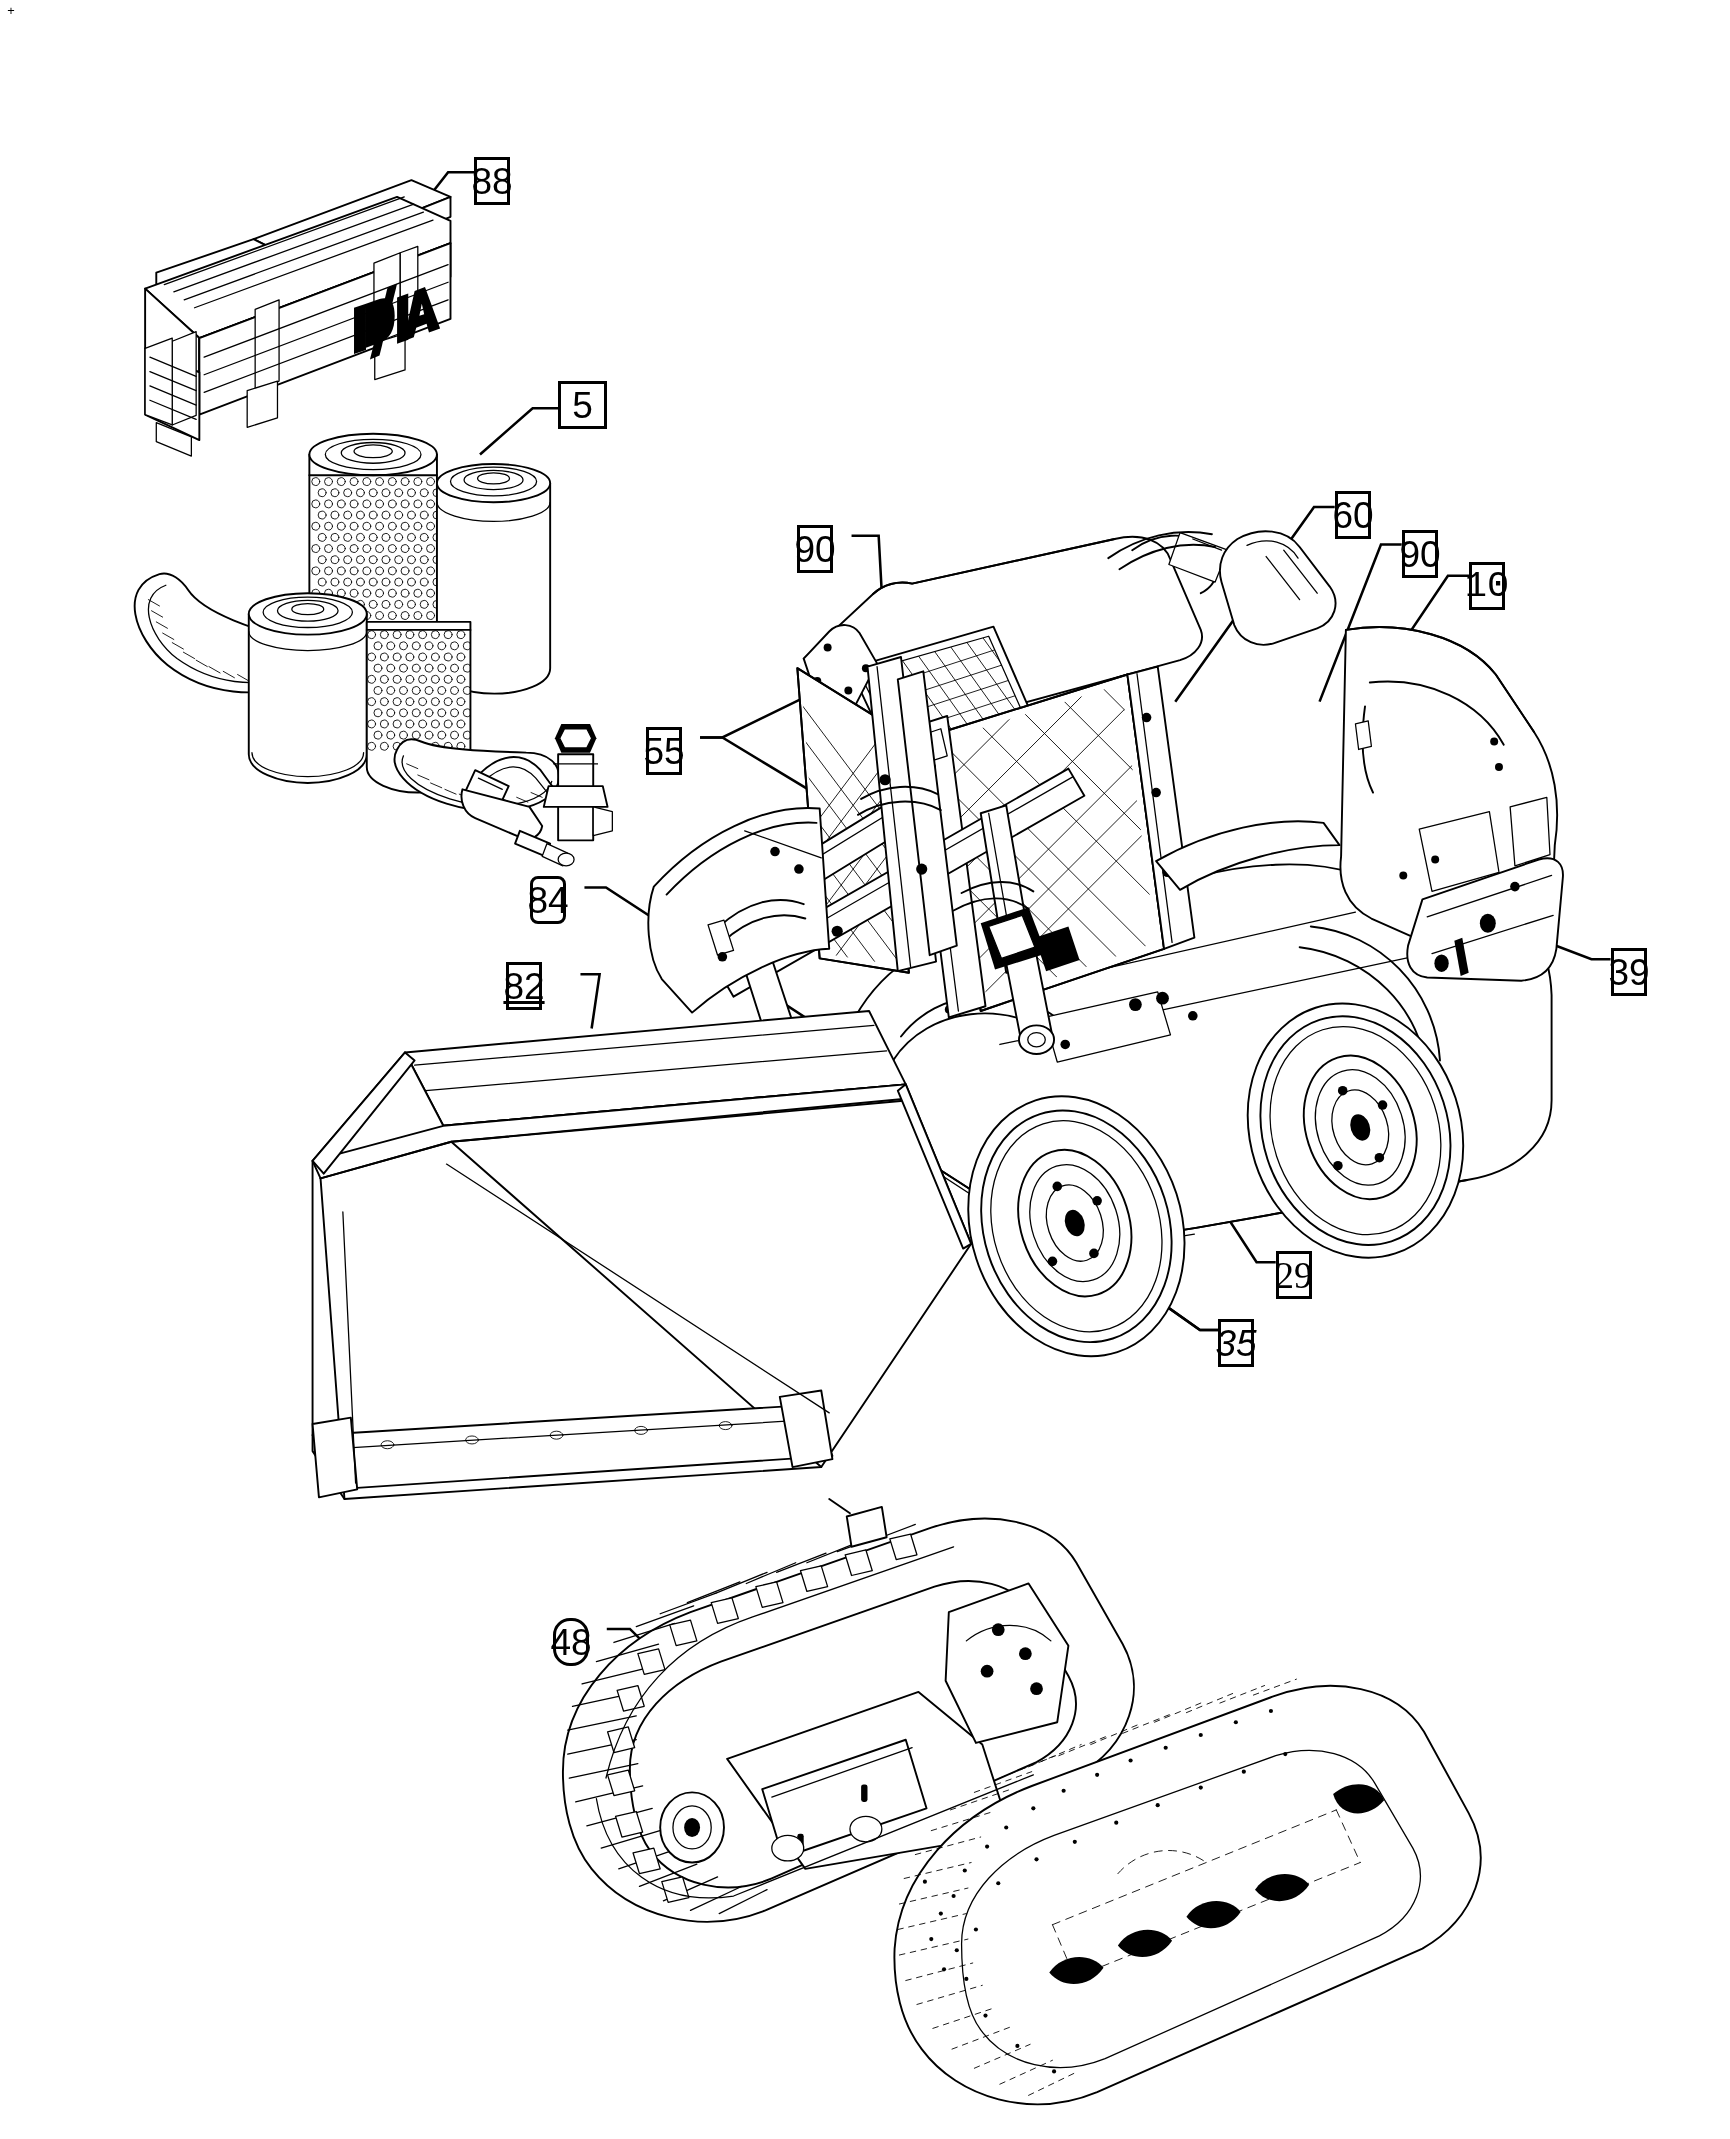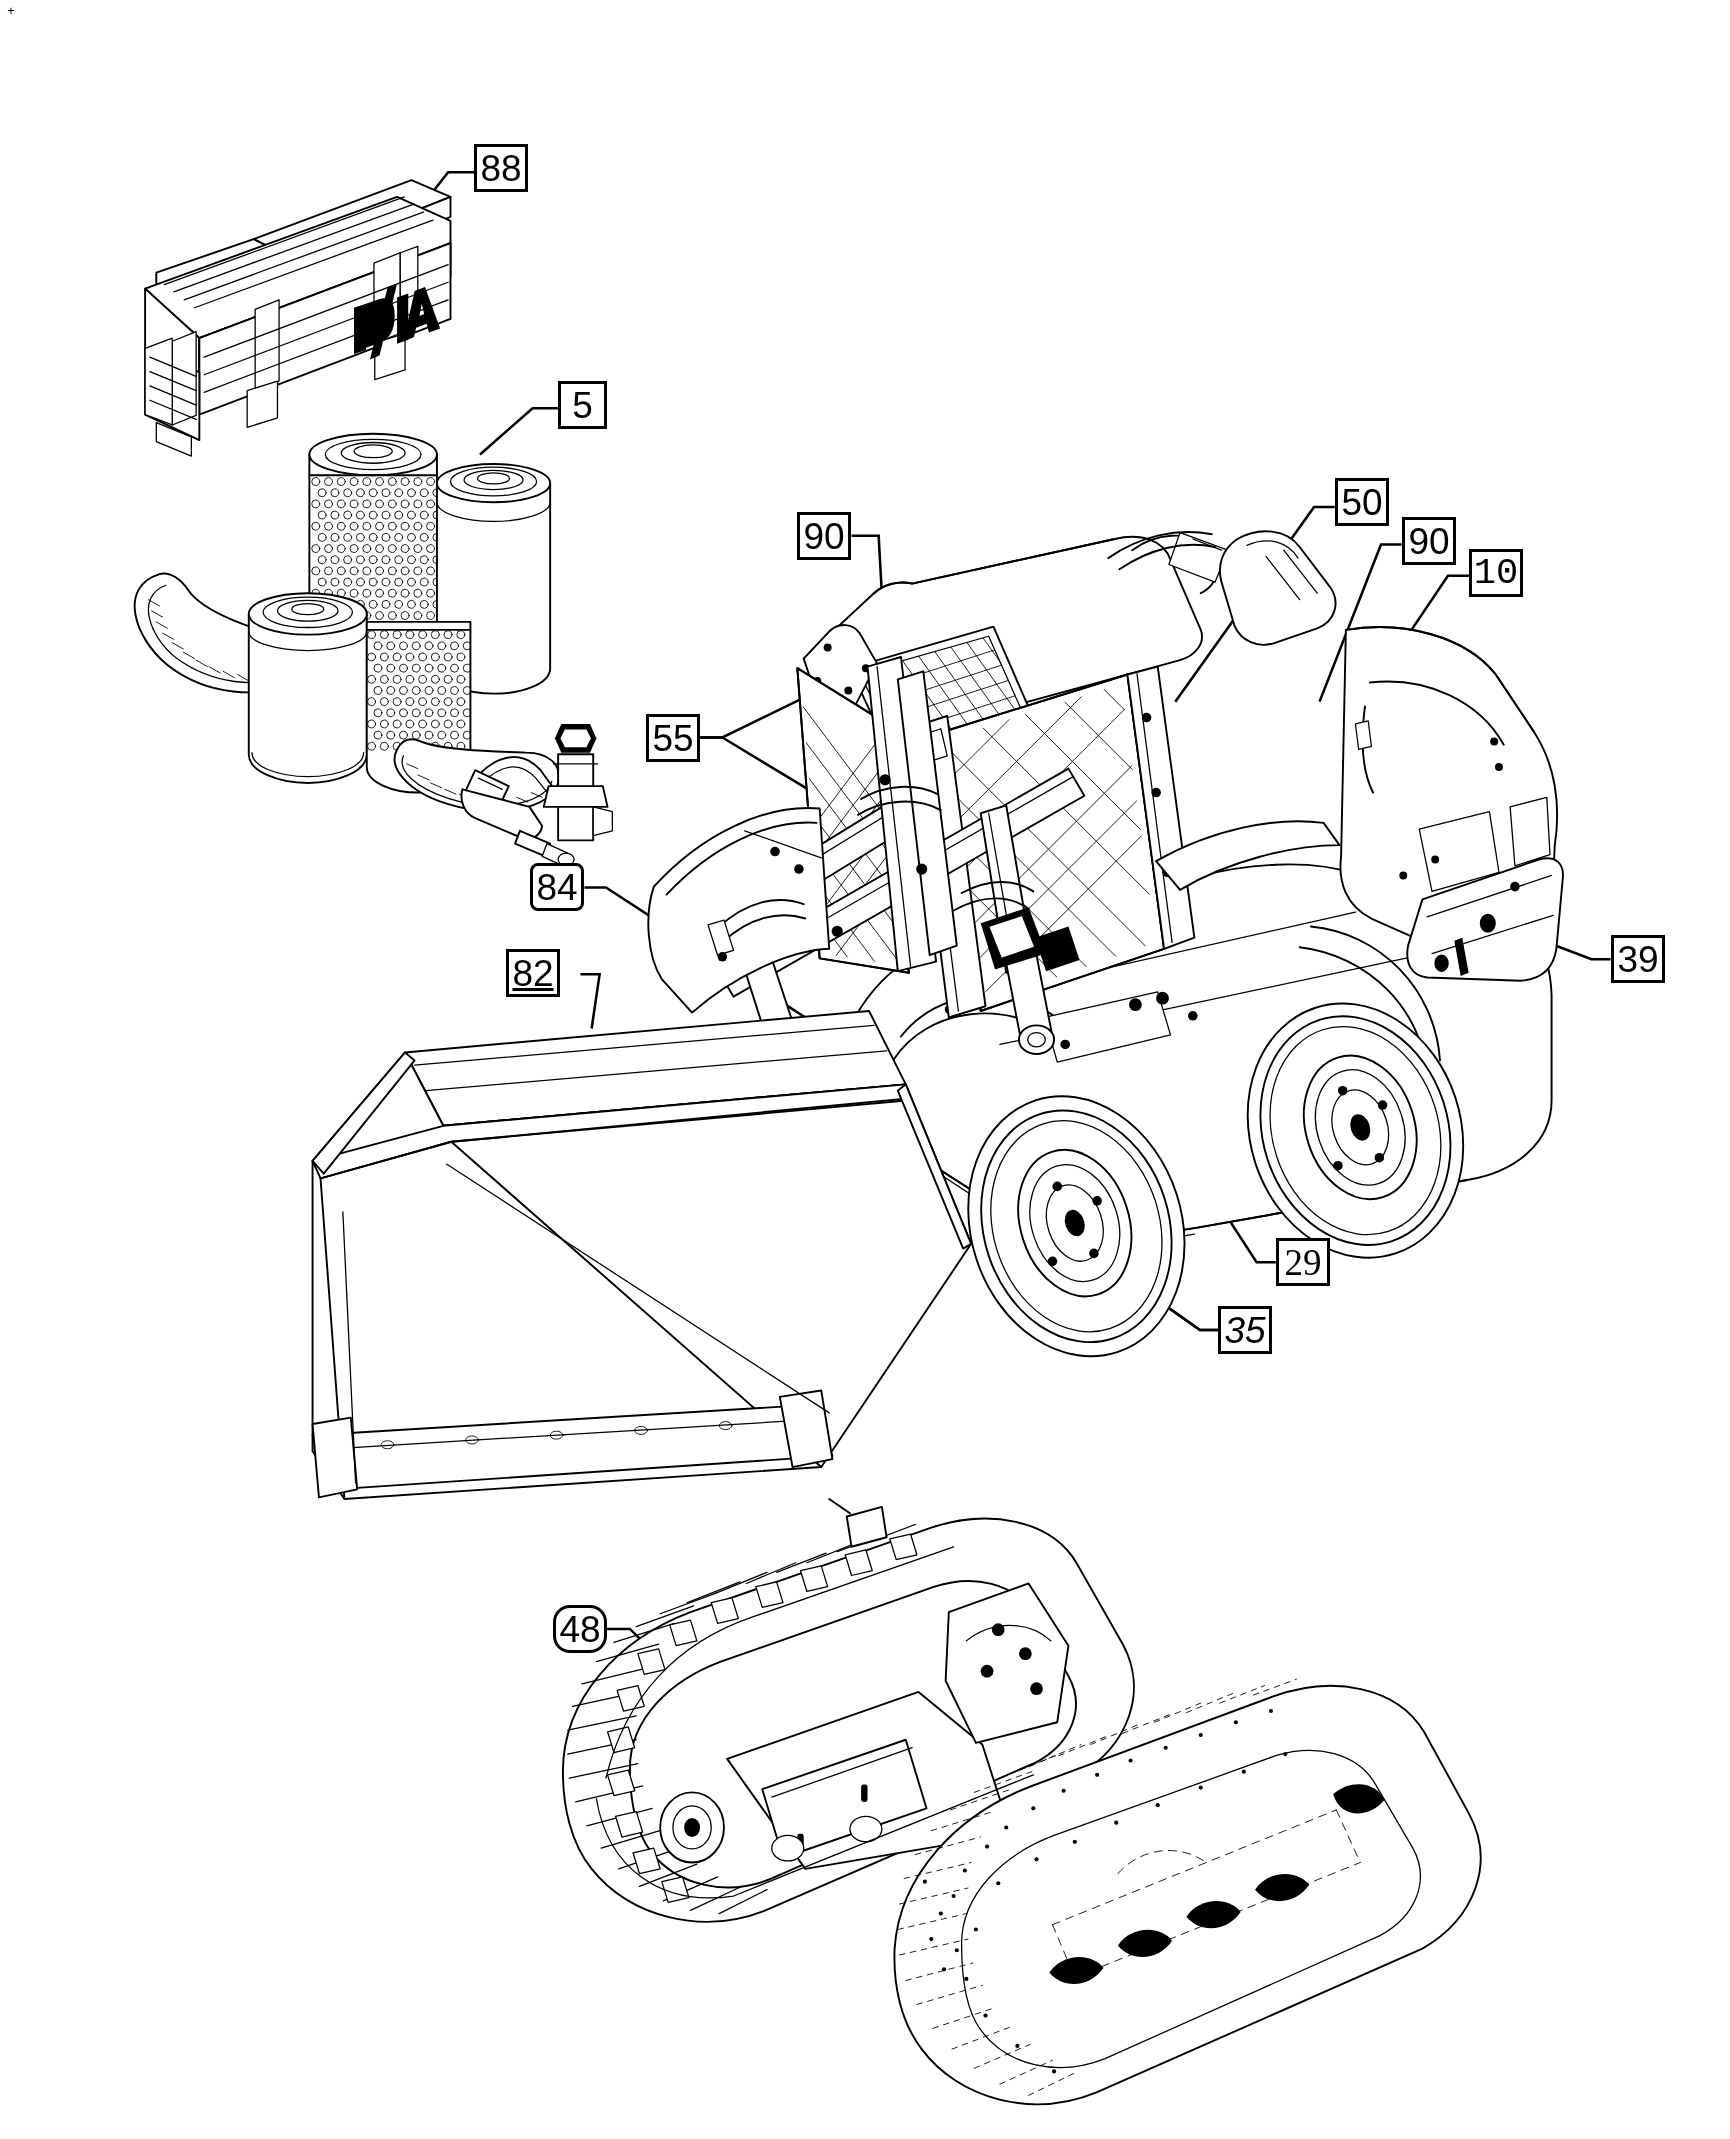--- a/index.html
+++ b/index.html
@@ -26,21 +26,21 @@
     background:#fff;
     border:3.2px solid #000;
     display:flex;align-items:center;justify-content:center;
     font-family:"Liberation Sans", sans-serif;
     font-size:37px;
     line-height:1;
     letter-spacing:0px;
     color:#000;
     box-sizing:border-box;
   }
-  .callout.w2{width:54px;height:48px;}
+  .callout.w2{width:36px;height:48px;margin-top:13px;}
   .callout.w1{width:49px;height:48px;}
   .regmark{position:absolute;font-size:12.8px;line-height:1;color:#000;font-family:"Liberation Sans",sans-serif;}
 </style>
 </head>
 <body>
 
 <div id="sheet">
 
 <svg id="art" viewBox="0 0 2171 2684" xmlns="http://www.w3.org/2000/svg">
 
@@ -1031,21 +1031,21 @@
       <path d="M1574 2370 C1590 2346 1626 2344 1642 2364 C1626 2388 1592 2392 1574 2370 Z"></path>
       <path d="M1672 2250 C1696 2230 1728 2236 1736 2258 C1716 2282 1680 2280 1672 2250 Z"></path>
     </g>
   </g>
 
 </svg>
 
 <div class="callout w2" style="left:474px;top:144px;">88</div>
 <div class="callout w1" style="left:558px;top:381px;">5</div>
 <div class="callout w2" style="left:797px;top:512px;">90</div>
-<div class="callout w2" style="left:1335px;top:478px;">50</div>
+<div class="callout w2" style="left:1335px;top:478px;">60</div>
 <div class="callout w2" style="left:1402px;top:517px;">90</div>
 <div class="callout w2" style="left:646px;top:714px;">55</div>
 <div class="callout w2" style="left:1469px;top:549px;font-family:Liberation Mono, monospace;">10</div>
 <div class="callout w2" style="left:530px;top:863px;border-radius:8px;">84</div>
 <div class="callout w2" style="left:506px;top:949px;text-decoration:underline;">82</div>
 <div class="callout w2" style="left:1611px;top:935px;">39</div>
 <div class="callout w2" style="left:1276px;top:1238px;font-family:Liberation Serif, serif;">29</div>
 <div class="callout w2" style="left:1218px;top:1306px;font-style:italic;">35</div>
 <div class="callout w2" style="left:553px;top:1605px;border-radius:17px;">48</div>
 

